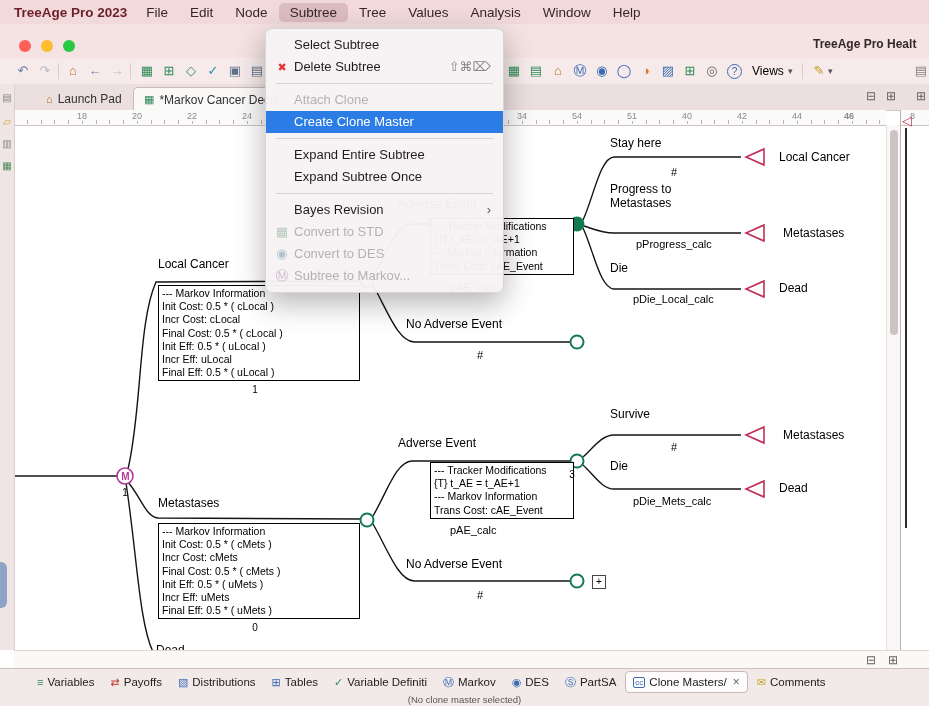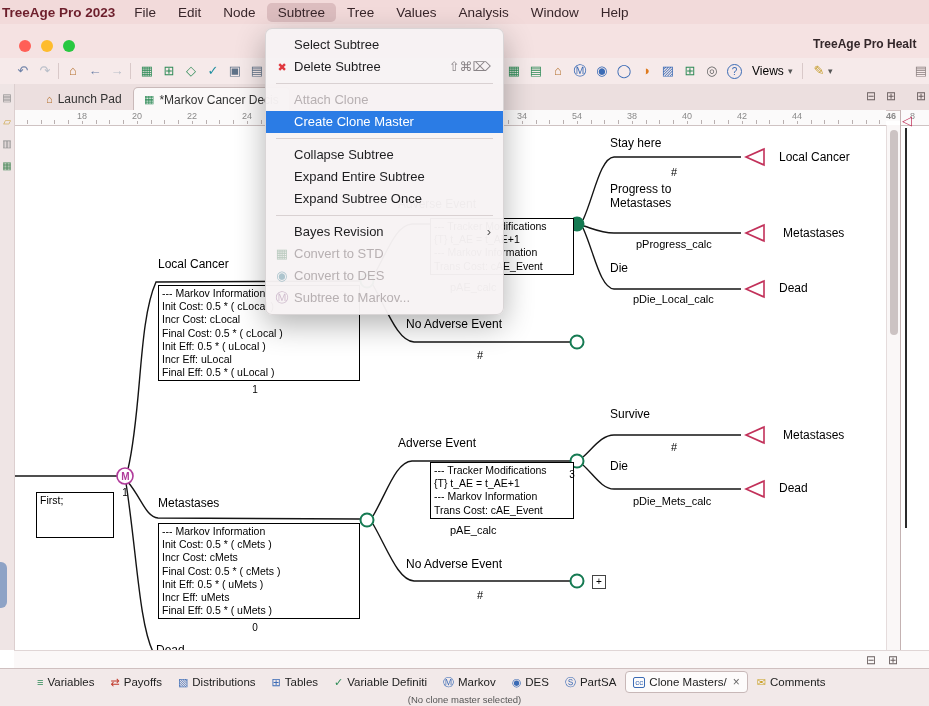--- a/index.html
+++ b/index.html
@@ -1,21 +1,21 @@
 <!DOCTYPE html>
 <html><head>
 <meta charset="utf-8">
 <style>
   html,body{margin:0;padding:0;background:#e8e8e8;}
   .screen{position:relative;width:929px;height:706px;background:#fff;overflow:hidden;
           font-family:"Liberation Sans",sans-serif;-webkit-font-smoothing:antialiased;}
 
   
   .menubar{position:absolute;left:0;top:0;right:0;height:24px;background:#f2dada;display:flex;
-           align-items:center;padding-left:2px;font-size:13.5px;color:#38262a;z-index:40;}
+           align-items:center;padding-left:14px;font-size:13.5px;color:#38262a;z-index:40;}
   .menubar .app{font-weight:bold;color:#6d1f2c;margin-right:8px;}
   .mb-item{padding:2px 11px;border-radius:5px;}
   .mb-item.open{background:rgba(103,37,47,.16);}
 
   
   .titlebar{position:absolute;left:0;top:24px;right:0;height:34px;background:#f5e2e2;z-index:30;
             border-bottom:1px solid #ecd6d6;}
   .tl{position:absolute;top:16px;width:12px;height:12px;border-radius:50%;}
   .wtitle{position:absolute;left:813px;top:13px;font-size:12px;font-weight:bold;color:#33272a;white-space:nowrap;}
 
@@ -129,21 +129,20 @@
     <circle cx="125" cy="476" r="8" fill="#fff" stroke="#b03a9a" stroke-width="1.6"></circle>
     <g stroke="#c2315a" stroke-width="1.6" fill="#fff">
       <polygon points="746,157 764,149 764,165"></polygon>
       <polygon points="746,233 764,225 764,241"></polygon>
       <polygon points="746,289 764,281 764,297"></polygon>
       <polygon points="746,435 764,427 764,443"></polygon>
       <polygon points="746,489 764,481 764,497"></polygon>
     </g>
   </svg>
 
-  <div class="t-box" style="left:36px;top:492px;width:70px;height:42px;">First;</div>
   <div class="m-letter">M</div>
   <div class="t-val" style="left:118px;top:487px;width:14px;">1</div>
 
   <div class="t-lbl" style="left:158px;top:257px;">Local Cancer</div>
   <div class="t-box" style="left:158px;top:285px;width:194px;">--- Markov Information
 Init Cost: 0.5 * ( cLocal )
 Incr Cost: cLocal
 Final Cost: 0.5 * ( cLocal )
 Init Eff: 0.5 * ( uLocal )
 Incr Eff: uLocal
@@ -280,25 +279,25 @@
     <span style="left:58px;">18</span>
     <span style="left:113px;">20</span>
     <span style="left:168px;">22</span>
     <span style="left:223px;">24</span>
     <span style="left:278px;">26</span>
     <span style="left:333px;">28</span>
     <span style="left:388px;">30</span>
     <span style="left:443px;">32</span>
     <span style="left:498px;">34</span>
     <span style="left:553px;">54</span>
-    <span style="left:608px;">38</span>
+    <span style="left:608px;">51</span>
     <span style="left:663px;">40</span>
     <span style="left:718px;">42</span>
     <span style="left:773px;">44</span>
-    <span style="left:867px;font-weight:bold;">46</span>
+    <span style="left:825px;font-weight:bold;">46</span>
   </div>
 
   <div class="leftstrip">
     <span class="ls-icon" style="top:8px;color:#8a8a8a;">▤</span>
     <span class="ls-icon" style="top:32px;color:#c9a23a;">▱</span>
     <span class="ls-icon" style="top:54px;color:#8a8a8a;">▥</span>
     <span class="ls-icon" style="top:76px;color:#4a8a5a;">▦</span>
   </div>
 
   <div class="right-pane">
@@ -368,21 +367,20 @@
     <div class="dd-item">Select Subtree</div>
     <div class="dd-item">
       <span class="dd-icon" style="color:#e0383e;font-size:11px;">✖</span>
       <span>Delete Subtree</span>
       <span class="dd-right">⇧⌘⌦</span>
     </div>
     <div class="dd-sep"></div>
     <div class="dd-item disabled">Attach Clone</div>
     <div class="dd-item hl">Create Clone Master</div>
     <div class="dd-sep"></div>
-    <div class="dd-item">Collapse Subtree</div>
     <div class="dd-item">Expand Entire Subtree</div>
     <div class="dd-item">Expand Subtree Once</div>
     <div class="dd-sep"></div>
     <div class="dd-item">
       <span>Bayes Revision</span>
       <span class="dd-right" style="color:#555;">›</span>
     </div>
     <div class="dd-item disabled">
       <span class="dd-icon" style="color:#8fae9a;opacity:.6;">▦</span>
       <span>Convert to STD</span>

